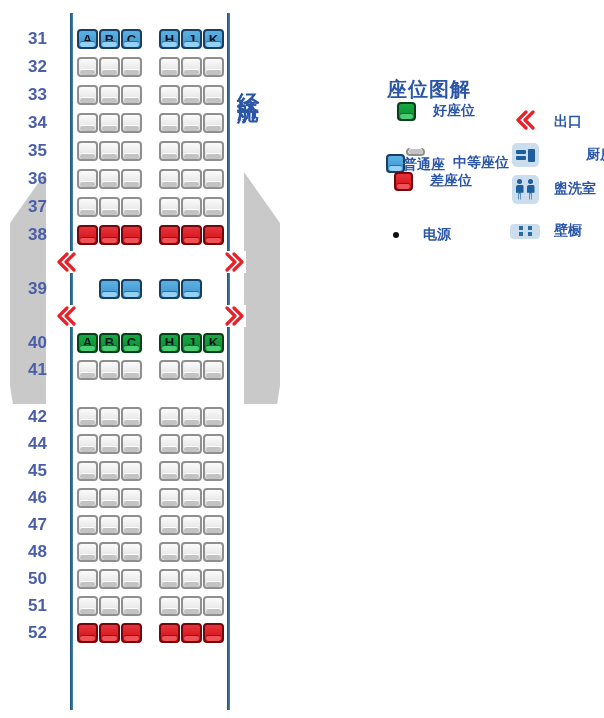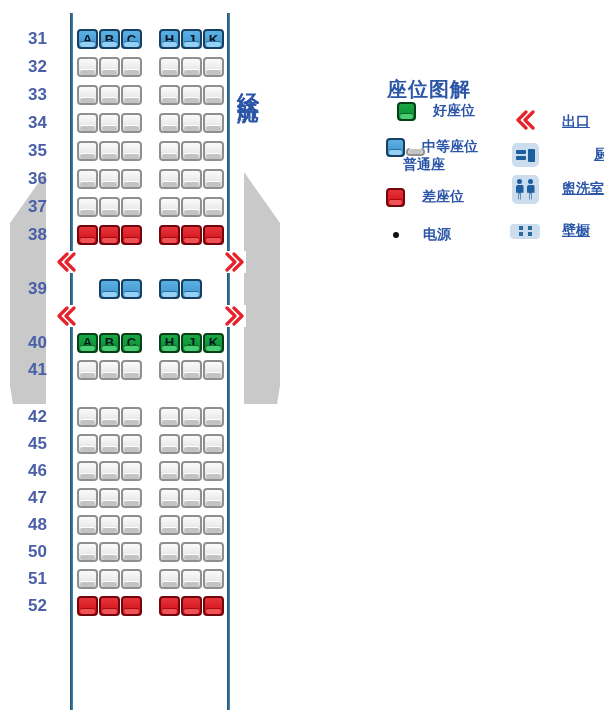--- a/index.html
+++ b/index.html
@@ -58,21 +58,21 @@
                text-orientation:upright;font-size:22px;font-weight:bold;color:#2b56a8;
                letter-spacing:5px;}
 
   
   .legend{position:absolute;left:386px;top:76px;width:218px;height:210px;}
   .legend-title{position:absolute;left:1px;top:0;font-size:20px;font-weight:bold;
                 color:#2b56a8;letter-spacing:1px;}
   .legend-item{position:absolute;display:flex;align-items:center;height:26px;left:0;}
   .legend-item.right-col{left:124px;}
   .legend-label{font-size:14px;font-weight:bold;color:#2b56a8;margin-left:17px;white-space:nowrap;}
-  .right-col .legend-label{margin-left:22px;text-decoration:underline;}
+  .right-col .legend-label{margin-left:14px;}
   .power-dot{width:6px;height:6px;border-radius:50%;background:#111;margin-left:7px;}
   .legend-item.power .legend-label{margin-left:24px;}
   .fac-slot{width:30px;display:flex;align-items:center;justify-content:center;flex-shrink:0;}
 
   .fac{background:#ccdded;border-radius:5px;display:flex;align-items:center;justify-content:center;}
   .fac-galley{width:27px;height:24px;gap:2px;}
   .galley-bars{display:flex;flex-direction:column;gap:2px;}
   .galley-bars i{width:10px;height:4px;background:#1c5f9e;border-radius:1px;}
   .galley-block{width:7px;height:13px;background:#1c5f9e;border-radius:1px;}
   .fac-lav{width:27px;height:29px;gap:3px;}
@@ -269,20 +269,33 @@
           <div class="seat seat-normal"></div>
           <div class="seat seat-normal"></div>
         </div>
         <div class="group group-right">
           <div class="seat seat-normal"></div>
           <div class="seat seat-normal"></div>
           <div class="seat seat-normal"></div>
         </div>
       </div>
       <div class="row-band compact">
+        <span class="row-num">44</span>
+        <div class="group group-left">
+          <div class="seat seat-normal"></div>
+          <div class="seat seat-normal"></div>
+          <div class="seat seat-normal"></div>
+        </div>
+        <div class="group group-right">
+          <div class="seat seat-normal"></div>
+          <div class="seat seat-normal"></div>
+          <div class="seat seat-normal"></div>
+        </div>
+      </div>
+      <div class="row-band compact">
         <span class="row-num">45</span>
         <div class="group group-left">
           <div class="seat seat-normal"></div>
           <div class="seat seat-normal"></div>
           <div class="seat seat-normal"></div>
         </div>
         <div class="group group-right">
           <div class="seat seat-normal"></div>
           <div class="seat seat-normal"></div>
           <div class="seat seat-normal"></div>
@@ -369,29 +382,29 @@
     </div>
 
   <div class="class-label">经济舱</div>
 
   <div class="legend">
     <div class="legend-title">座位图解</div>
   <div class="legend-item left-col" style="top: 22px; padding-left: 11px;">
         <span class="seat seat-good seat-small"></span>
         <span class="legend-label">好座位</span>
       </div>
-      <div class="legend-item left-col" style="top: 58px;">
+      <div class="legend-item left-col" style="top: 74px; gap: 31px;">
         <span class="seat seat-medium seat-small"></span>
         <span class="legend-label">中等座位</span>
       </div>
       <div class="legend-item left-col" style="top: 72px; flex-direction: column;">
         <span class="seat seat-normal seat-small"></span>
         <span class="legend-label">普通座</span>
       </div>
-      <div class="legend-item left-col" style="top: 108px;">
+      <div class="legend-item left-col" style="top: 92px; margin-left: 8px;">
         <span class="seat seat-bad seat-small"></span>
         <span class="legend-label">差座位</span>
       </div>
       <div class="legend-item left-col power" style="top: 146px;">
         <span class="power-dot"></span>
         <span class="legend-label">电源</span>
       </div>
       <div class="legend-item right-col" style="top: 33px;">
         <span class="fac-slot">
           <span><svg width="20" height="20" viewBox="0 0 20 20">

